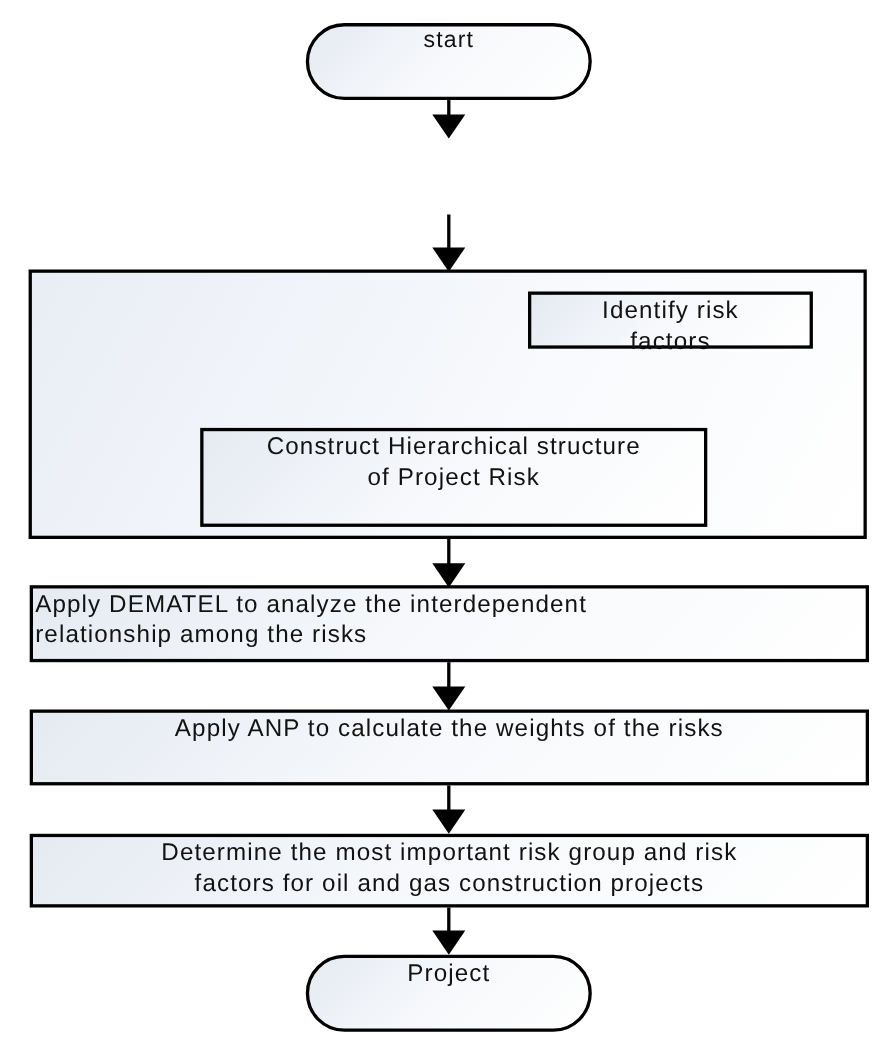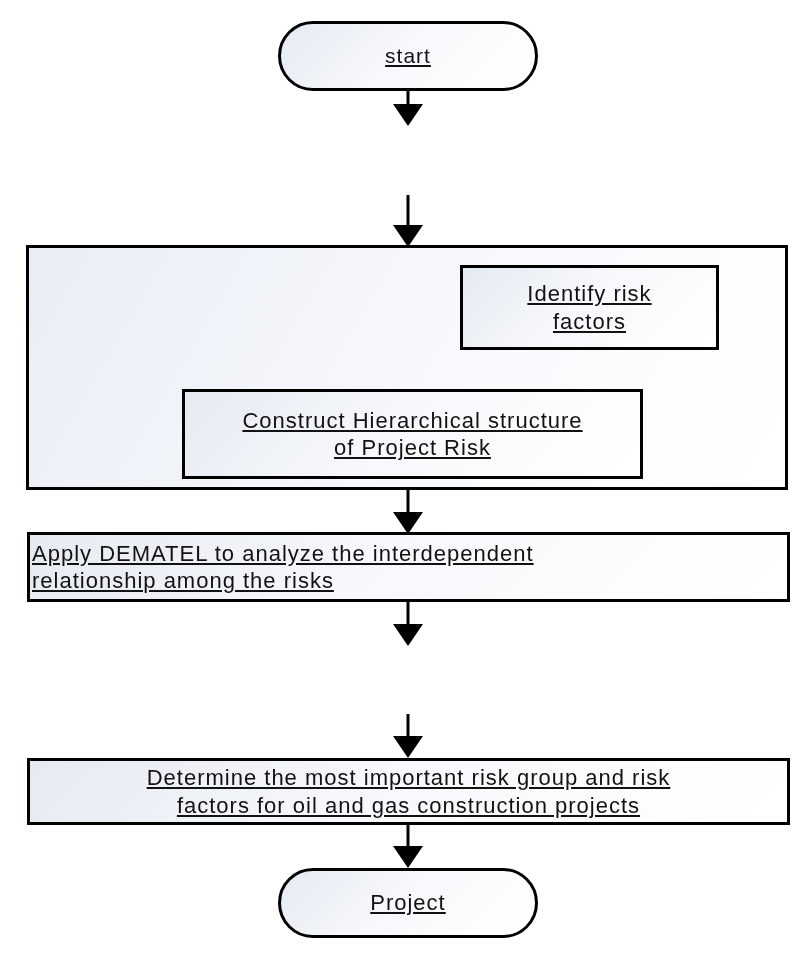--- a/index.html
+++ b/index.html
@@ -22,44 +22,42 @@
     width: 807px;
     height: 960px;
     pointer-events: none;
   }
   .node {
     position: absolute;
     box-sizing: border-box;
     border: 3px solid #000000;
     background: linear-gradient(135deg, #e5eaf2 0%, #f6f8fb 45%, #ffffff 100%);
     display: flex;
-    align-items: center;
     justify-content: center;
     color: #121212;
     font-size: 22px;
     letter-spacing: 1px;
     line-height: 1.25;
     text-align: center;
-    text-decoration: underline;
   }
   .label { white-space: pre-line; }
   .terminator { border-radius: 36px; }
   .group-container {
     position: absolute;
     box-sizing: border-box;
     border: 3px solid #000000;
     background: linear-gradient(120deg, #e9edf5 0%, #f7f9fc 55%, #ffffff 100%);
   }
 
   
   #node-start          { left: 278px; top: 21px;  width: 260px; height: 70px;  font-size: 21px; }
   #node-classification { left: 222px; top: 125px; width: 373px; height: 70px; }
   #group-structuring   { left: 26px;  top: 245px; width: 762px; height: 245px; }
   #node-establish      { left: 73px;  top: 265px; width: 257px; height: 72px; }
-  #node-identify       { left: 460px; top: 265px; width: 259px; height: 85px; }
+  #node-identify       { left: 480px; top: 265px; width: 259px; height: 52px; }
   #node-construct      { left: 182px; top: 389px; width: 461px; height: 90px; }
   #node-dematel        { left: 27px;  top: 532px; width: 763px; height: 70px;
                          justify-content: flex-start; text-align: left; padding: 0 2px; }
   #node-anp            { left: 27px;  top: 645px; width: 763px; height: 69px; }
   #node-determine      { left: 27px;  top: 758px; width: 763px; height: 67px; }
   #node-finish         { left: 278px; top: 868px; width: 260px; height: 70px; }
 </style>
 </head>
 <body>
 
@@ -124,20 +122,23 @@
   <div class="node" id="node-construct">
     <span class="label">Construct Hierarchical structure
 of Project Risk</span>
   </div>
 
   <div class="node" id="node-dematel">
     <span class="label">Apply DEMATEL to analyze the interdependent
 relationship among the risks</span>
   </div>
 
+  <div class="node" id="node-anp">
+    <span class="label">Apply ANP to calculate the weights of the risks</span>
+  </div>
 
   <div class="node" id="node-determine">
     <span class="label">Determine the most important risk group and risk
 factors for oil and gas construction projects</span>
   </div>
 
   <div class="node terminator" id="node-finish">
     <span class="label">Project</span>
   </div>
 

